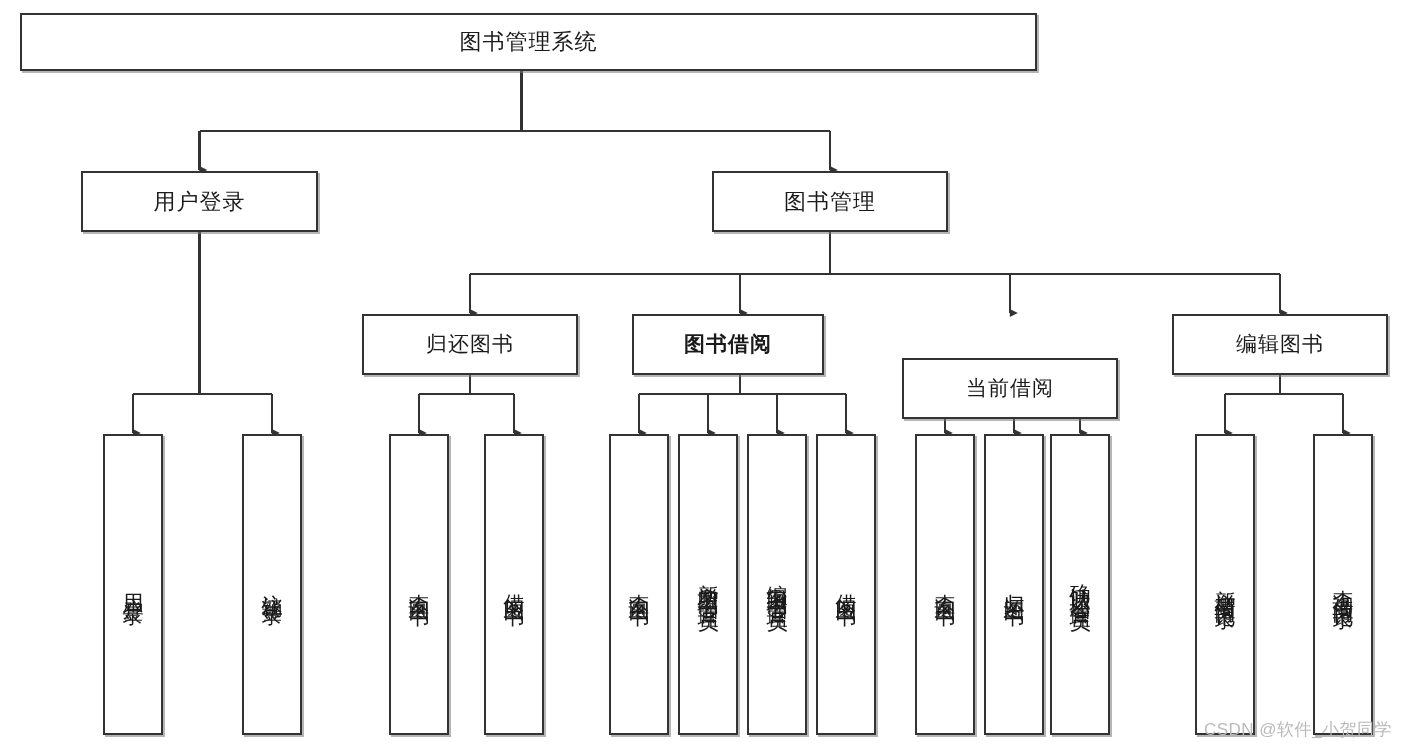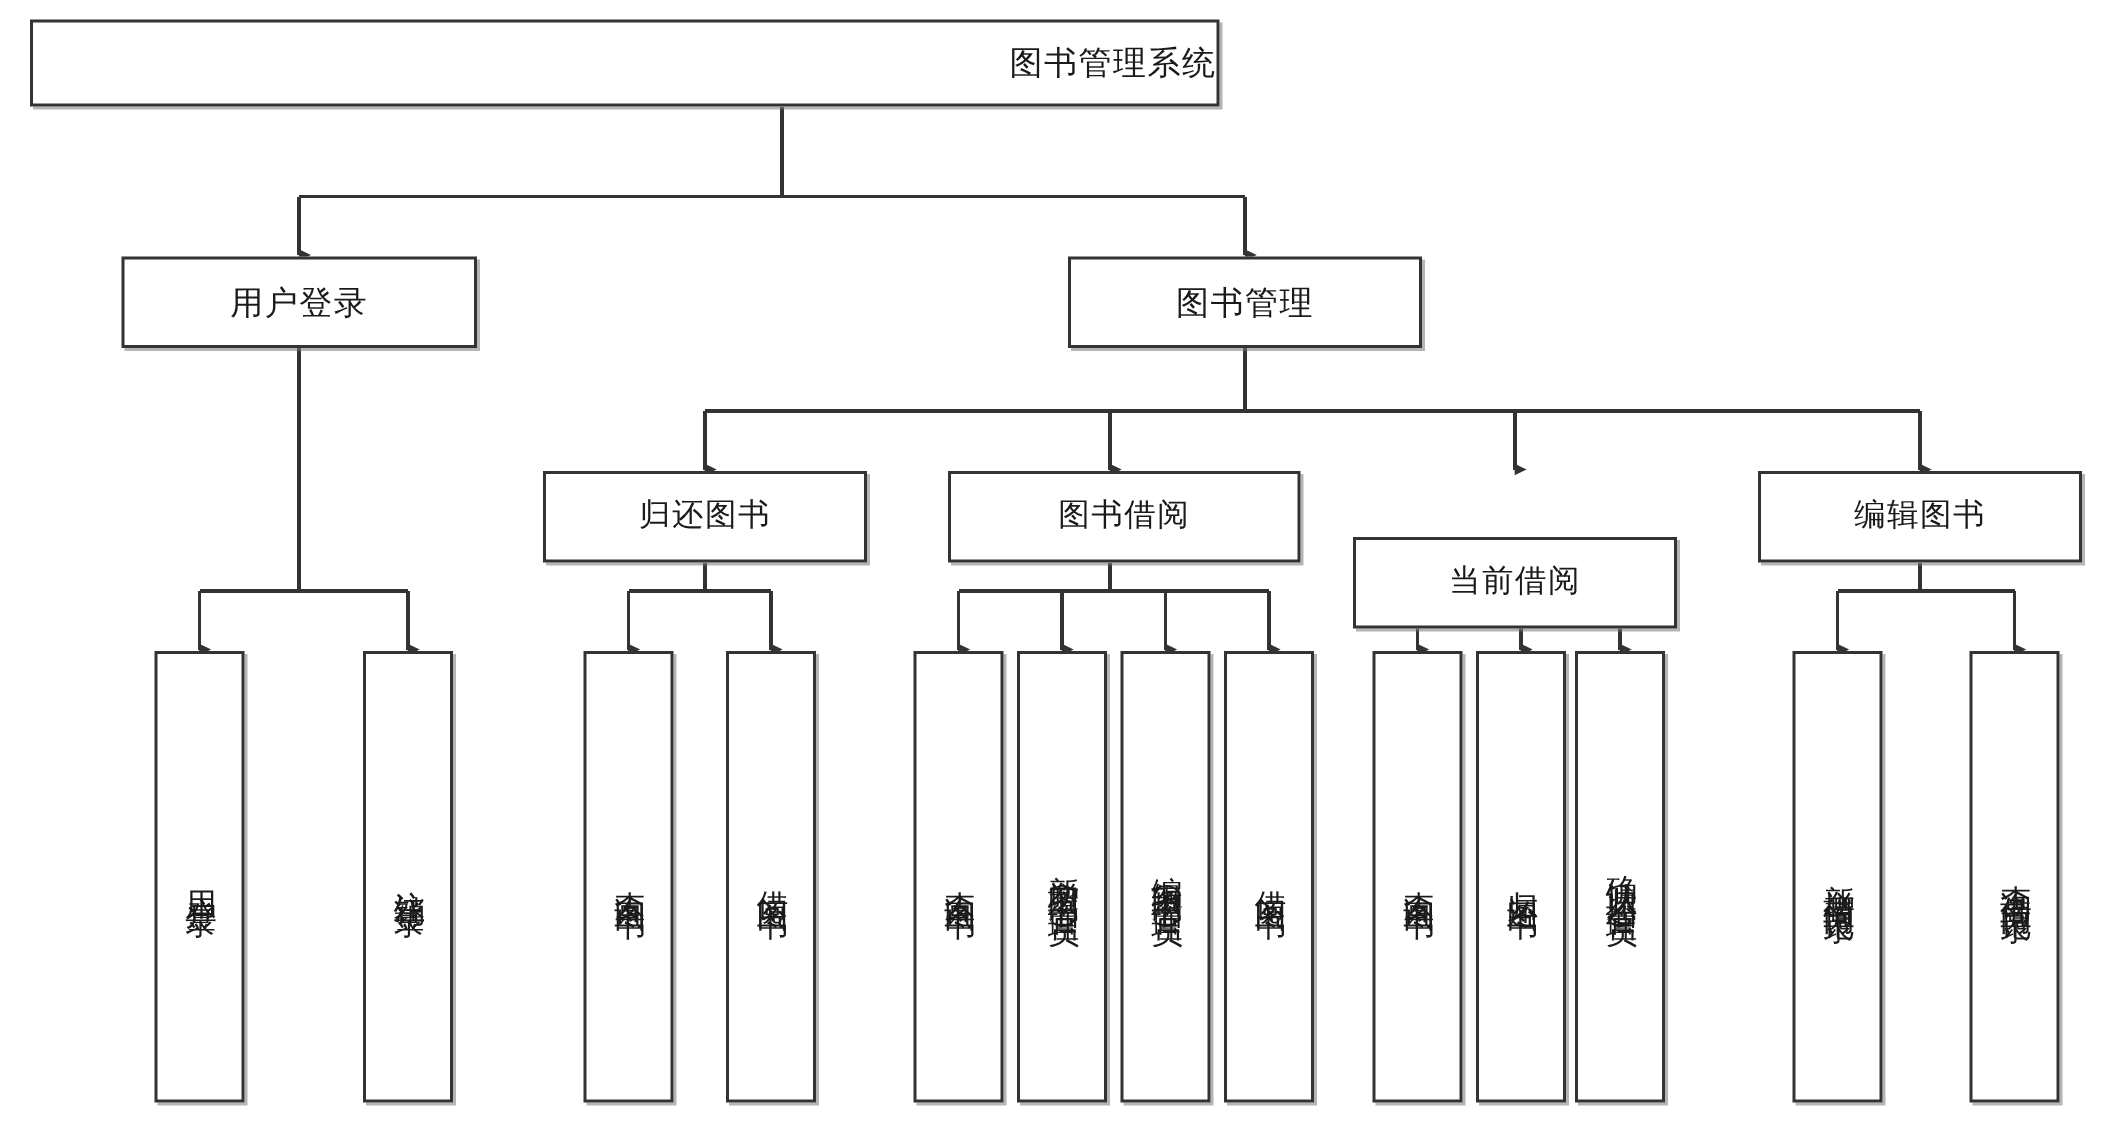--- a/index.html
+++ b/index.html
@@ -109,33 +109,33 @@
         <path d="M1014,394 L1014,433" marker-end="url(#arrowhead)"></path>
         <path d="M1080,394 L1080,433" marker-end="url(#arrowhead)"></path>
         <path d="M1280,375 L1280,394"></path>
         <path d="M1225,394 L1343,394"></path>
         <path d="M1225,394 L1225,433" marker-end="url(#arrowhead)"></path>
         <path d="M1343,394 L1343,433" marker-end="url(#arrowhead)"></path>
       </g>
   </svg>
 
   <div id="node-layer">
-      <div class="node-box level0" style="left: 20px; top: 13px; width: 793px; height: 58px; justify-content: flex-end;">
+      <div class="node-box level0" style="left: 20px; top: 13px; width: 1017px; height: 58px;">
         <span class="node-label">图书管理系统</span>
       </div>
       <div class="node-box level1" style="left: 81px; top: 171px; width: 237px; height: 61px;">
         <span class="node-label">用户登录</span>
       </div>
       <div class="node-box level1" style="left: 712px; top: 171px; width: 236px; height: 61px;">
         <span class="node-label">图书管理</span>
       </div>
       <div class="node-box level2" style="left: 362px; top: 314px; width: 216px; height: 61px;">
         <span class="node-label">归还图书</span>
       </div>
-      <div class="node-box level2" style="left: 632px; top: 314px; width: 235px; height: 61px;">
+      <div class="node-box level2" style="left: 632px; top: 314px; width: 192px; height: 61px; font-weight: bold;">
         <span class="node-label">图书借阅</span>
       </div>
       <div class="node-box level2" style="left: 902px; top: 314px; width: 216px; height: 61px; margin-top: 44px;">
         <span class="node-label">当前借阅</span>
       </div>
       <div class="node-box level2" style="left: 1172px; top: 314px; width: 216px; height: 61px;">
         <span class="node-label">编辑图书</span>
       </div>
       <div class="node-box level3 vertical" style="left: 103px; top: 434px; width: 60px; height: 301px;">
         <span class="node-label">用户登录</span>
@@ -171,13 +171,14 @@
         <span class="node-label">确认归还（管理员）</span>
       </div>
       <div class="node-box level3 vertical" style="left: 1195px; top: 434px; width: 60px; height: 301px;">
         <span class="node-label">新增借阅记录</span>
       </div>
       <div class="node-box level3 vertical" style="left: 1313px; top: 434px; width: 60px; height: 301px;">
         <span class="node-label">查询借阅记录</span>
       </div>
     </div>
 
+  <div class="watermark">CSDN @软件_小贺同学</div>
 </div>
 
 </body></html>

